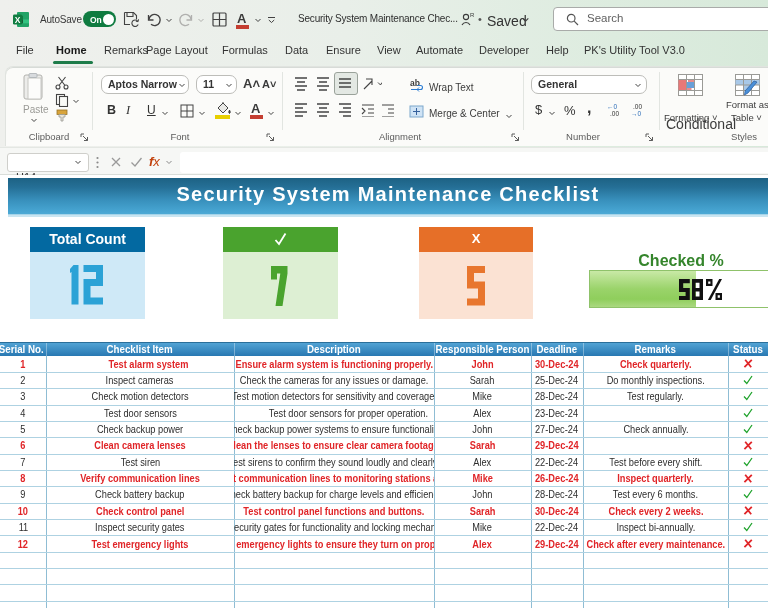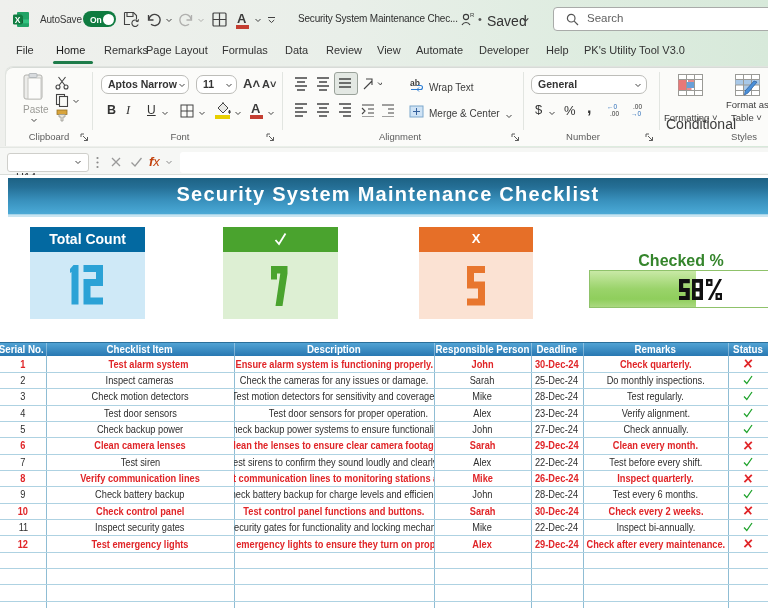--- a/index.html
+++ b/index.html
@@ -108,27 +108,27 @@
 
   <div class="abs" style="left:553px;top:7px;width:220px;height:24px;background:#fff;border:1px solid #a9aba9;border-radius:4px"></div>
   <svg class="abs" style="left:566px;top:13px" width="13" height="13" viewBox="0 0 13 13" fill="none" stroke="#555" stroke-width="1.2">
     <circle cx="5.2" cy="5.2" r="3.8"></circle>
       <path d="M8.2,8.2 L12,12"></path>
   </svg>
   <div class="abs" style="left:587px;top:12px;font-size:11.5px;color:#5f5f5f">Search</div>
 </div>
 <div class="abs" id="menubar">
   <div class="tab" style="left:16px">File</div>
-  <div class="tab" style="left:56px;font-weight:normal;color:#1a1a1a">Home</div>
+  <div class="tab" style="left:56px;font-weight:bold;color:#1a1a1a">Home</div>
   <div class="abs" style="left:53px;top:23px;width:40px;height:3px;background:#1e7c4a;border-radius:2px"></div>
   <div class="tab" style="left:104px">Remarks</div>
   <div class="tab" style="left:146px">Page Layout</div>
   <div class="tab" style="left:222px">Formulas</div>
   <div class="tab" style="left:285px">Data</div>
-  <div class="tab" style="left:326px">Review</div>
+  <div class="tab" style="left:326px">Ensure</div>
   <div class="tab" style="left:377px">View</div>
   <div class="tab" style="left:416px">Automate</div>
   <div class="tab" style="left:479px">Developer</div>
   <div class="tab" style="left:546px">Help</div>
   <div class="tab" style="left:584px">PK's Utility Tool V3.0</div>
 </div>
 <div class="abs" id="ribbon">
   <div id="ribbonpanel"></div>
   <div class="vsep" style="left:92px"></div>
   <div class="vsep" style="left:282px"></div>
@@ -476,23 +476,20 @@
     </div>
 <div class="cell blk" style="left:248px;top:229.55px;width:200px;height:16.35px">
       <span class="sx">Test door sensors for proper operation.</span>
     </div>
 <div class="cell blk" style="left:434px;top:229.55px;width:97px;height:16.35px">
       <span class="sx">Alex</span>
     </div>
 <div class="cell blk" style="left:531px;top:229.55px;width:52px;height:16.35px">
       <span class="sx">23-Dec-24</span>
     </div>
-<div class="cell blk" style="left:583px;top:229.55px;width:145px;height:16.35px">
-      <span class="sx">Verify alignment.</span>
-    </div>
 <div class="cell" style="left:728px;top:229.55px;width:40px;height:16.35px">
       <svg width="10" height="10" viewBox="0 0 10 10" fill="none" stroke="#1fa32c" stroke-width="1.3">
         <path d="M1,5.5 L3.8,8.5 L9,1"></path>
       </svg>
     </div>
 <div class="cell blk" style="left:0px;top:245.90px;width:46px;height:16.35px">
       <span class="sx">5</span>
     </div>
 <div class="cell blk" style="left:46px;top:245.90px;width:188px;height:16.35px">
       <span class="sx">Check backup power</span>
@@ -522,23 +519,20 @@
     </div>
 <div class="cell red" style="left:234px;top:262.25px;width:200px;height:16.35px">
       <span class="sx">Clean the lenses to ensure clear camera footage.</span>
     </div>
 <div class="cell red" style="left:434px;top:262.25px;width:97px;height:16.35px">
       <span class="sx">Sarah</span>
     </div>
 <div class="cell red" style="left:531px;top:262.25px;width:52px;height:16.35px">
       <span class="sx">29-Dec-24</span>
     </div>
-<div class="cell red" style="left:583px;top:262.25px;width:145px;height:16.35px">
-      <span class="sx">Clean every month.</span>
-    </div>
 <div class="cell" style="left:728px;top:262.25px;width:40px;height:16.35px">
       <svg width="10" height="9" viewBox="0 0 10 9" fill="none" stroke="#e02528" stroke-width="1.8">
         <path d="M2.2,0.8 L8.2,8.2 M8.8,0.8 L1.4,8.2"></path>
       </svg>
     </div>
 <div class="cell blk" style="left:0px;top:278.60px;width:46px;height:16.35px">
       <span class="sx">7</span>
     </div>
 <div class="cell blk" style="left:46px;top:278.60px;width:188px;height:16.35px">
       <span class="sx">Test siren</span>

